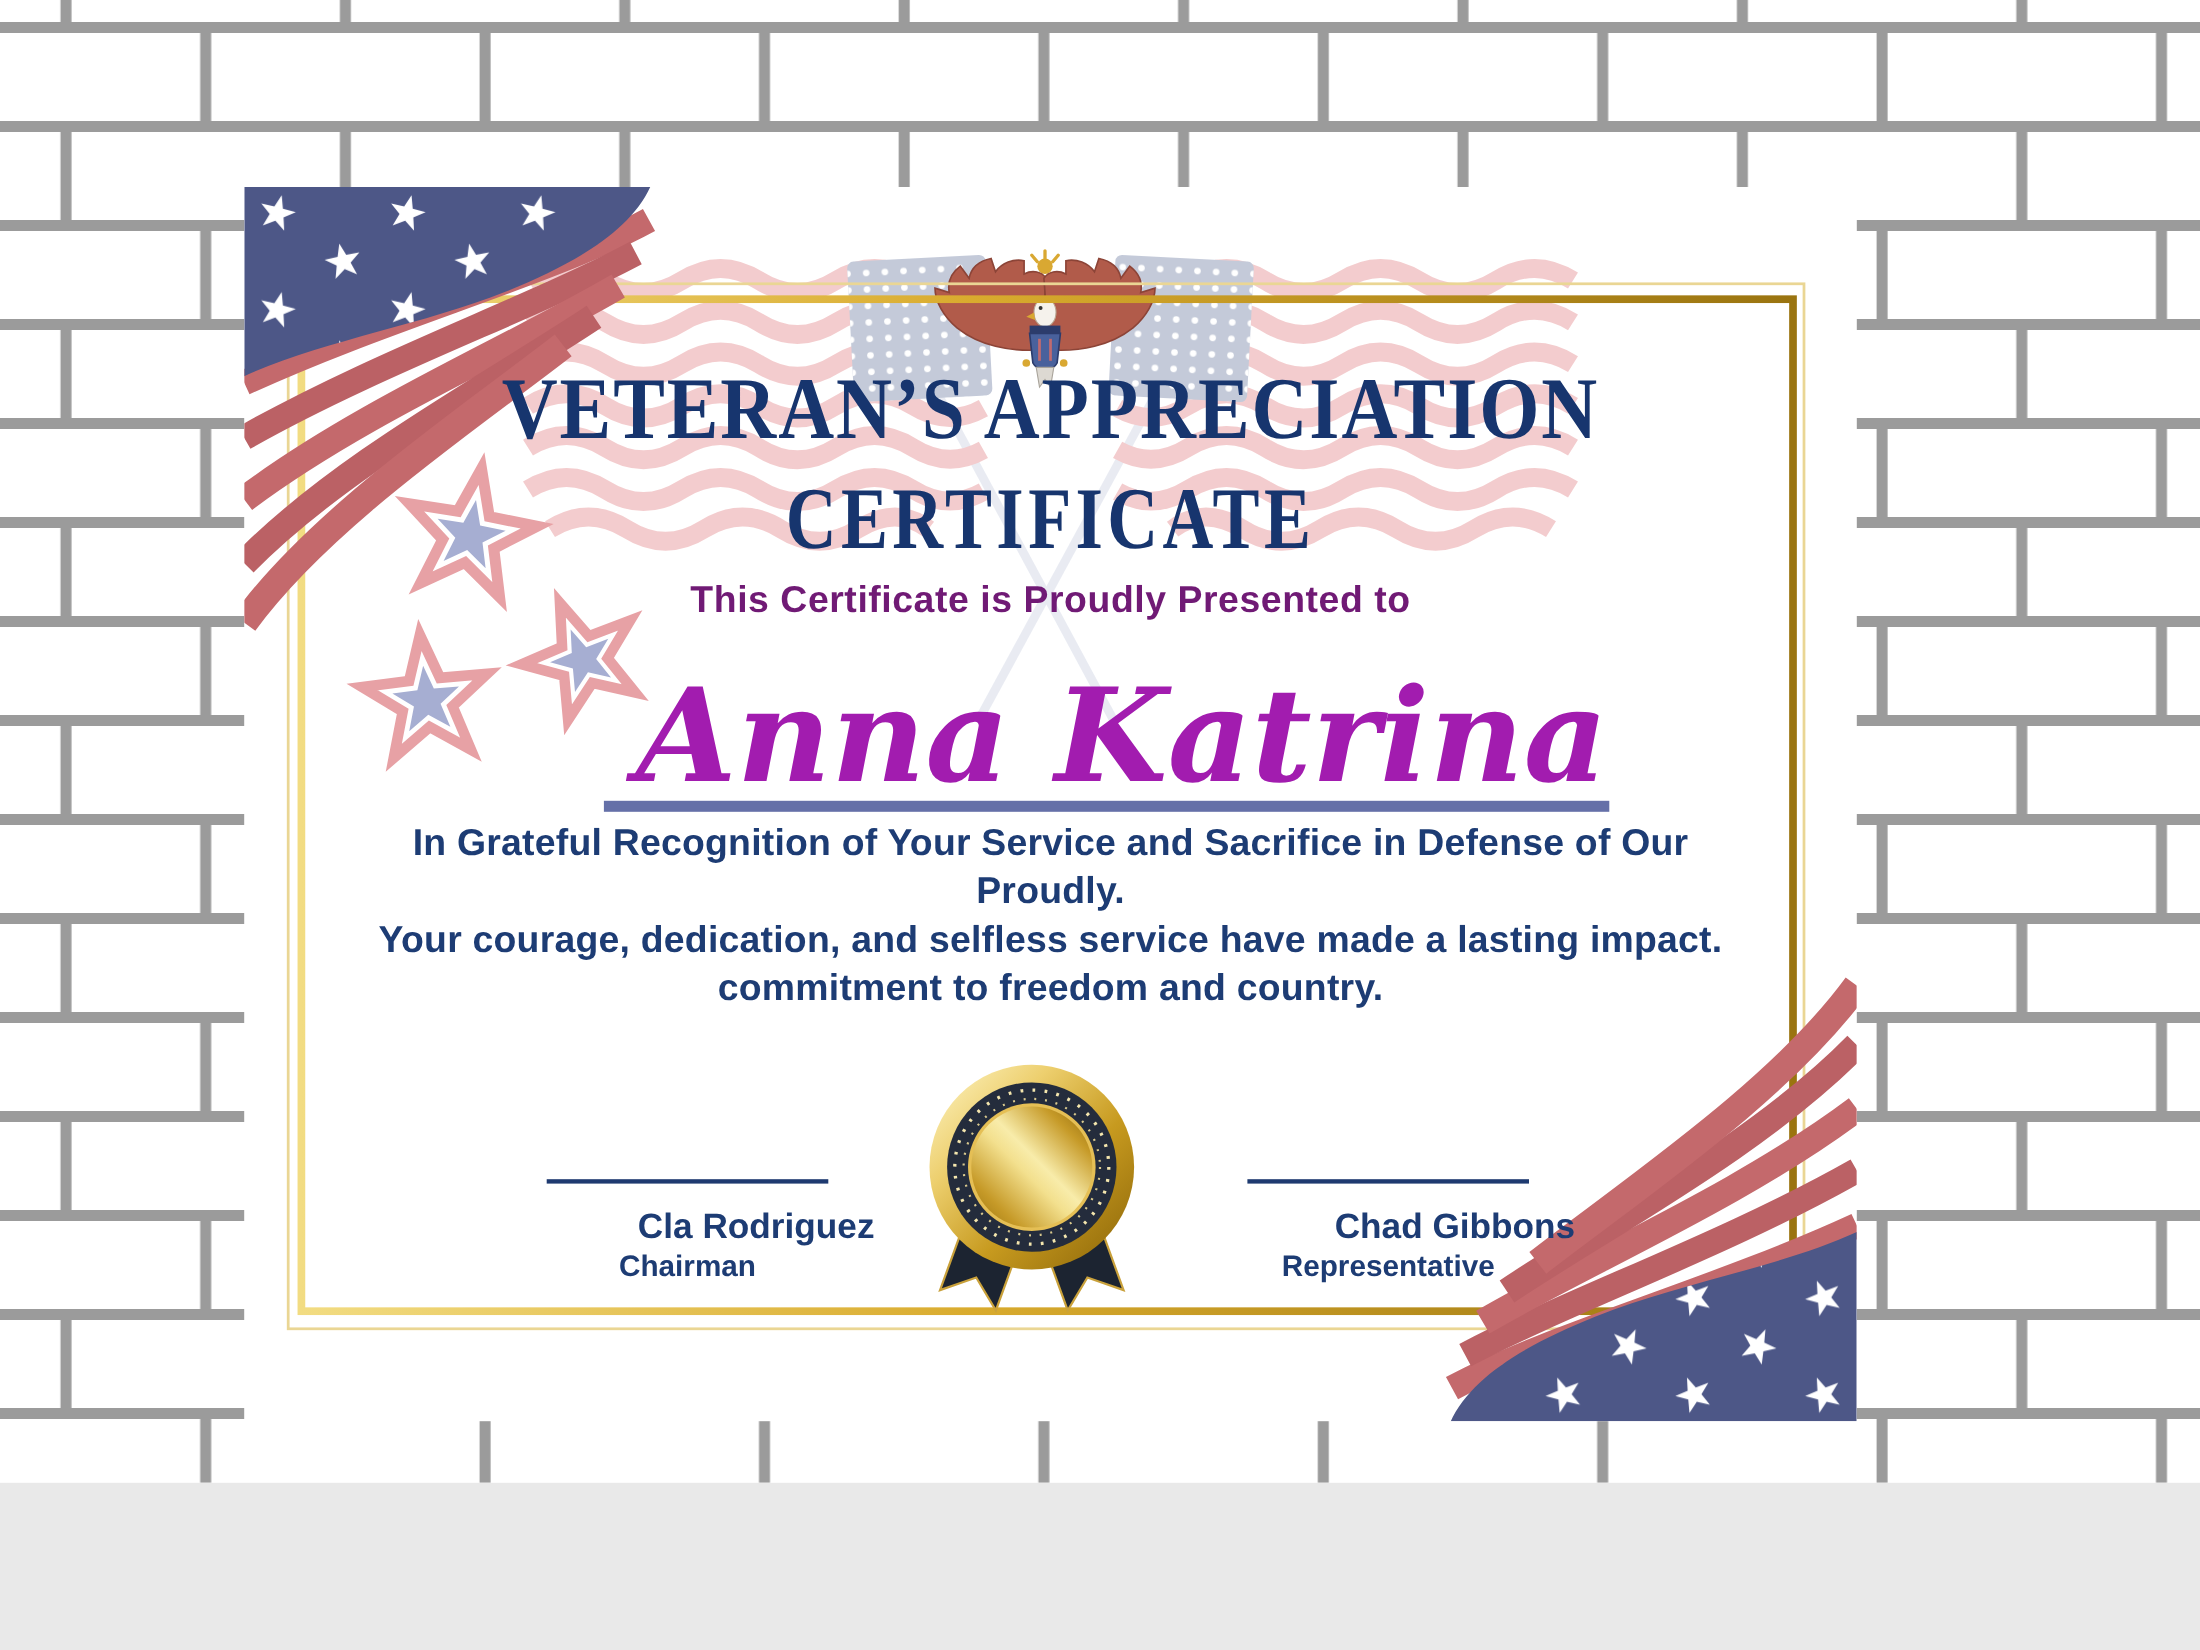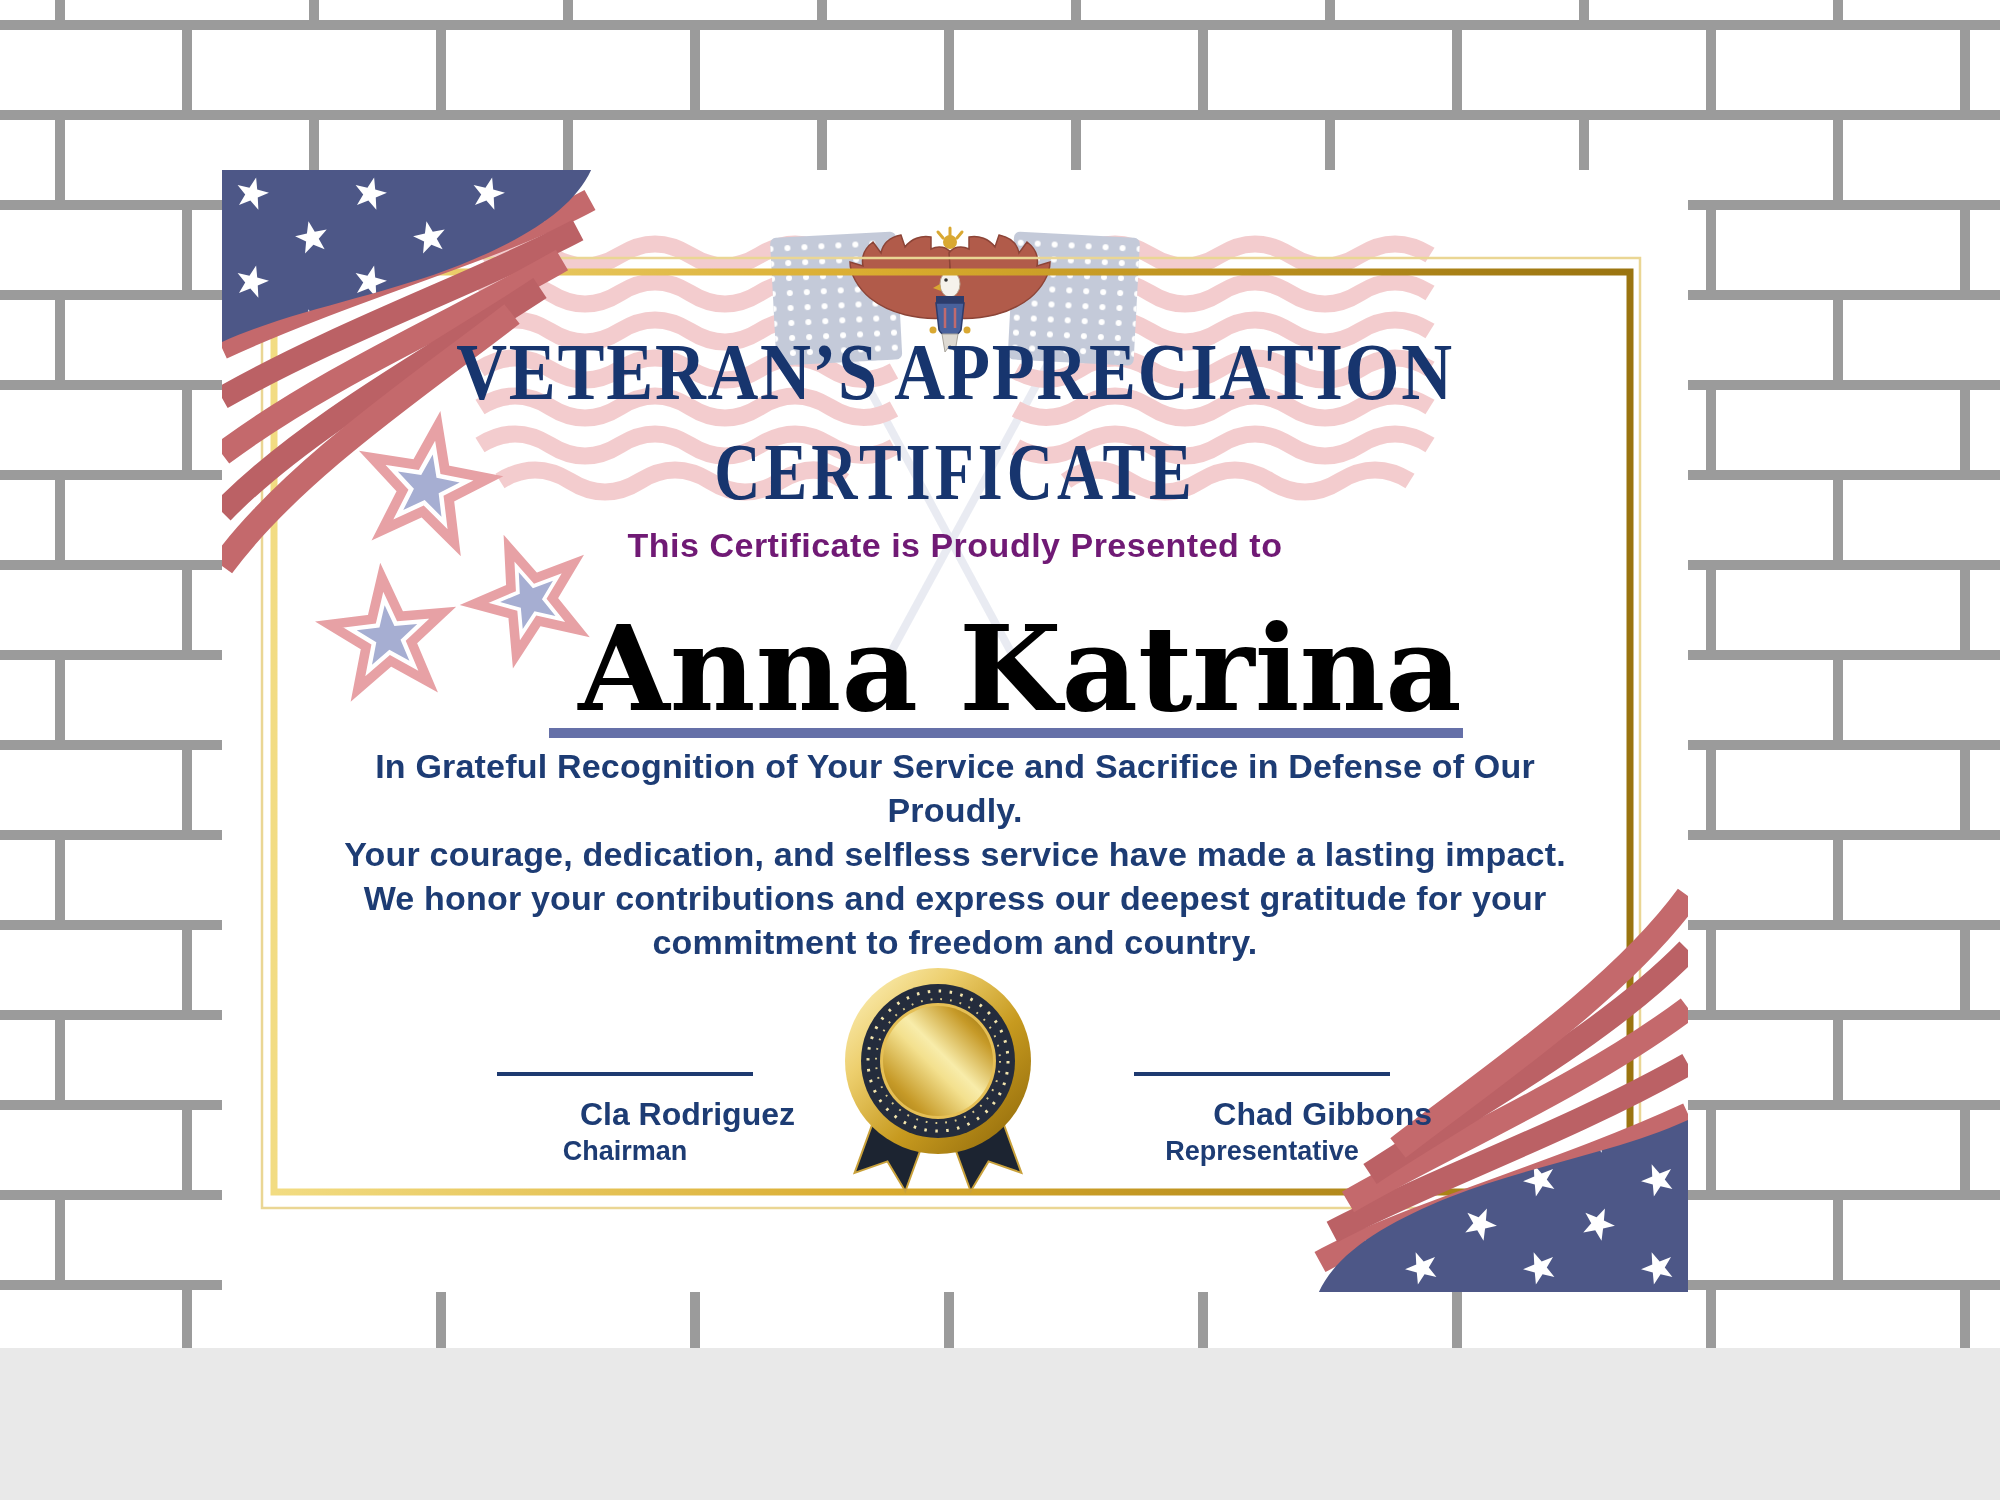--- a/index.html
+++ b/index.html
@@ -7,21 +7,21 @@
          font-family:"Liberation Sans",sans-serif;}
   .wall{position:absolute;left:0;top:0;}
   .paper{position:absolute;left:222px;top:170px;width:1466px;height:1122px;background:#ffffff;overflow:hidden;}
   .decor{position:absolute;left:0;top:0;}
   .txt{position:absolute;left:0;width:1466px;text-align:center;white-space:nowrap;}
   .title{font-family:"Liberation Serif","DejaVu Serif",serif;font-weight:700;color:#17356e;font-size:80px;line-height:1;}
   .t1{top:162px;letter-spacing:2px;transform:scaleX(.88);}
   .t2{top:262px;letter-spacing:5px;transform:scaleX(.80);}
   .subtitle{top:356px;font-size:34px;font-weight:700;color:#701a75;letter-spacing:.5px;}
   .name{top:440px;left:130px;width:1336px;font-family:"DejaVu Serif","Liberation Serif",serif;
-        font-weight:700;font-size:118px;line-height:1;color:#000000;}
+        font-style:italic;font-weight:700;font-size:118px;line-height:1;color:#a21caf;}
   .underline{position:absolute;left:327px;top:558px;width:914px;height:10px;background:#6570a8;}
   .bodytext{top:574px;font-size:34px;font-weight:700;color:#1d3c74;line-height:44px;letter-spacing:.2px;}
   .sig{position:absolute;width:340px;text-align:center;top:902px;}
   .sig-left{left:233px;}
   .sig-right{left:870px;}
   .sigline{width:256px;height:4px;background:#1e3a70;margin:0 auto;}
   .signame{margin-top:21px;font-size:32px;font-weight:700;color:#1d3c74;line-height:1.1;text-align:right;}
   .sigrole{margin-top:5px;font-size:27px;font-weight:700;color:#1d3c74;line-height:1.1;text-align:center;}
 </style>
 </head>
@@ -179,21 +179,20 @@
     <div class="txt title t1">VETERAN’S APPRECIATION</div>
     <div class="txt title t2">CERTIFICATE</div>
     <div class="txt subtitle">This Certificate is Proudly Presented to</div>
     <div class="txt name">Anna Katrina</div>
     <div class="underline"></div>
 
     <div class="txt bodytext">
       <div>In Grateful Recognition of Your Service and Sacrifice in Defense of Our</div>
       <div>Proudly.</div>
       <div>Your courage, dedication, and selfless service have made a lasting impact.</div>
-      <div>We honor your contributions and express our deepest gratitude for your</div>
       <div>commitment to freedom and country.</div>
     </div>
 
     <div class="sig sig-left">
       <div class="sigline"></div>
       <div class="signame">Cla Rodriguez</div>
       <div class="sigrole">Chairman</div>
     </div>
 
     <div class="sig sig-right">

